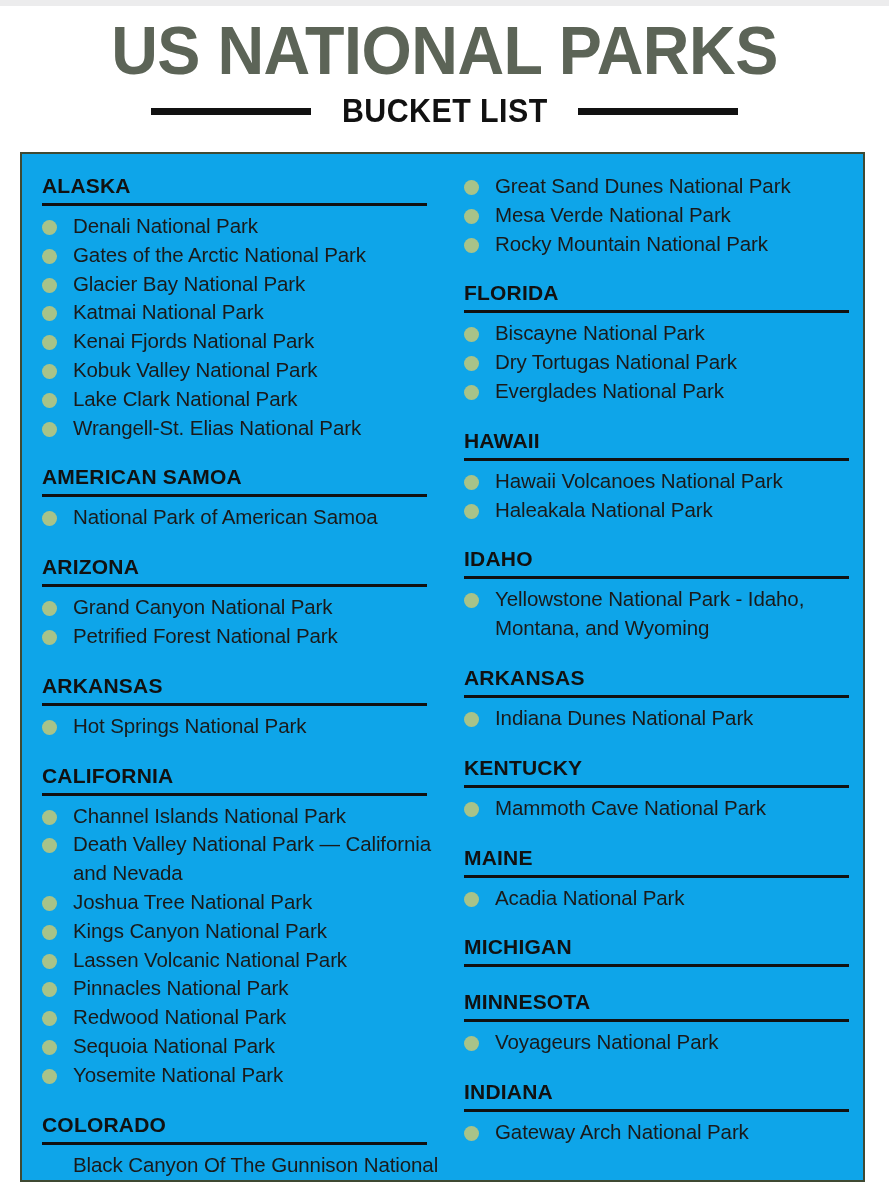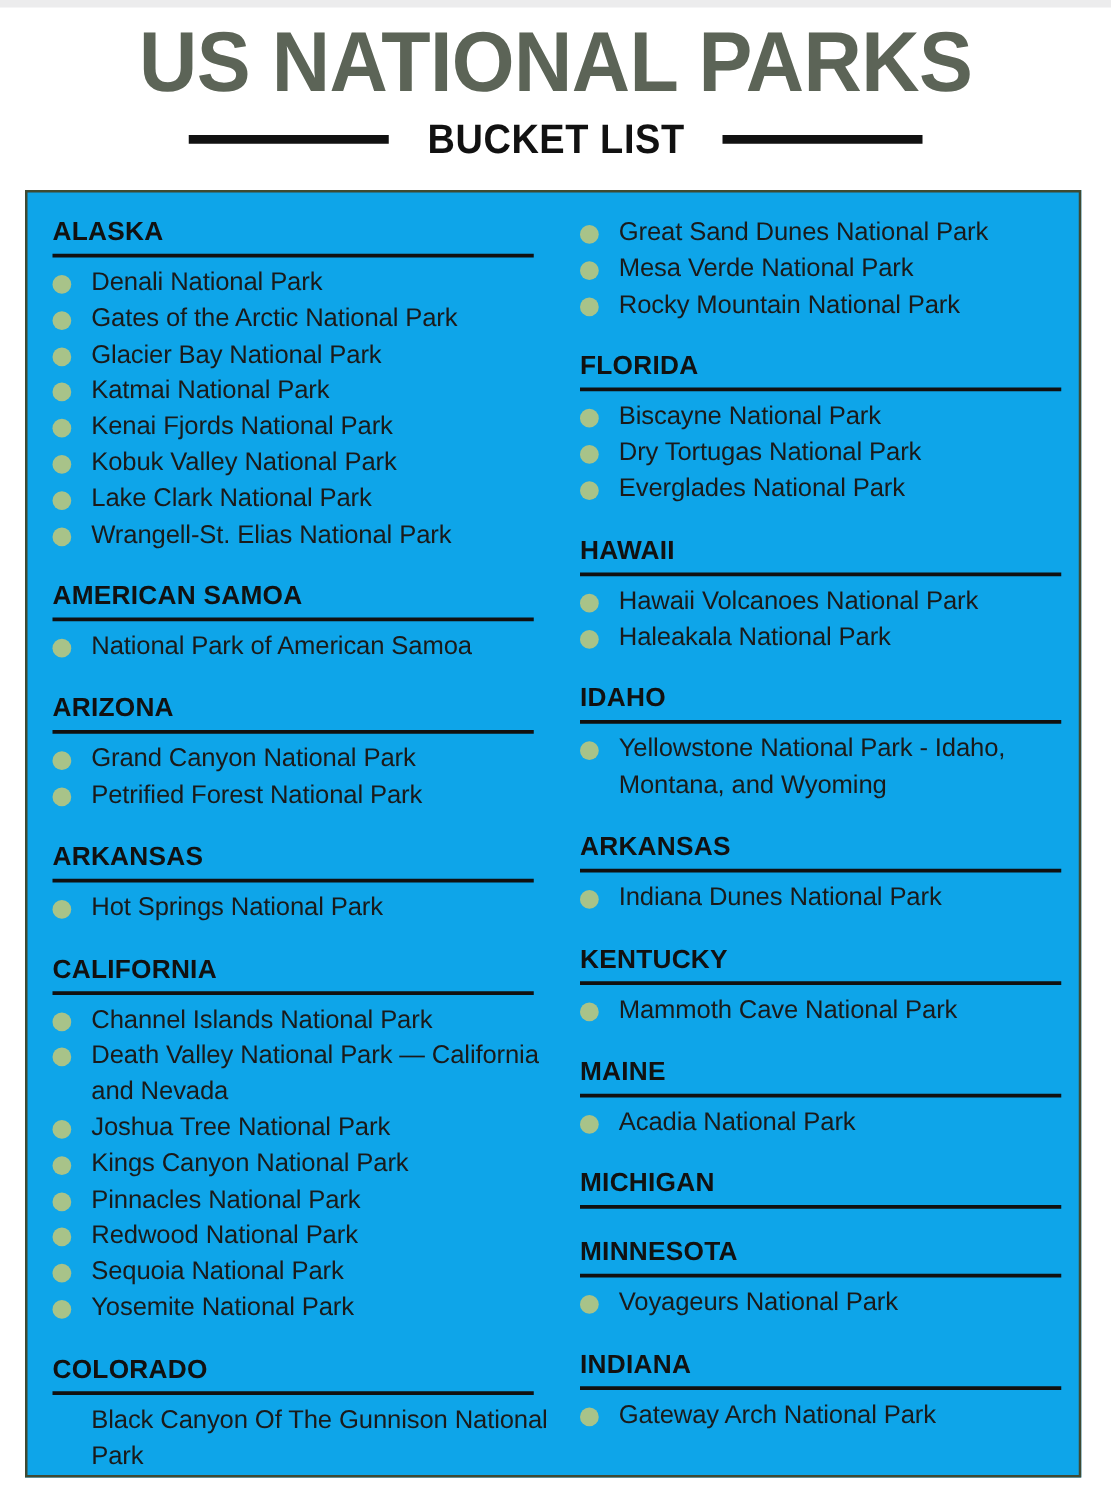--- a/index.html
+++ b/index.html
@@ -274,20 +274,24 @@
                 <span class="bullet"></span>
                 <span class="ptext">Death Valley National Park — California and Nevada</span>
               </li>
               <li class="park-item">
                 <span class="bullet"></span>
                 <span class="ptext">Joshua Tree National Park</span>
               </li>
               <li class="park-item">
                 <span class="bullet"></span>
                 <span class="ptext">Kings Canyon National Park</span>
+              </li>
+              <li class="park-item">
+                <span class="bullet"></span>
+                <span class="ptext">Lassen Volcanic National Park</span>
               </li>
               <li class="park-item">
                 <span class="bullet"></span>
                 <span class="ptext">Pinnacles National Park</span>
               </li>
               <li class="park-item">
                 <span class="bullet"></span>
                 <span class="ptext">Redwood National Park</span>
               </li>
               <li class="park-item">

